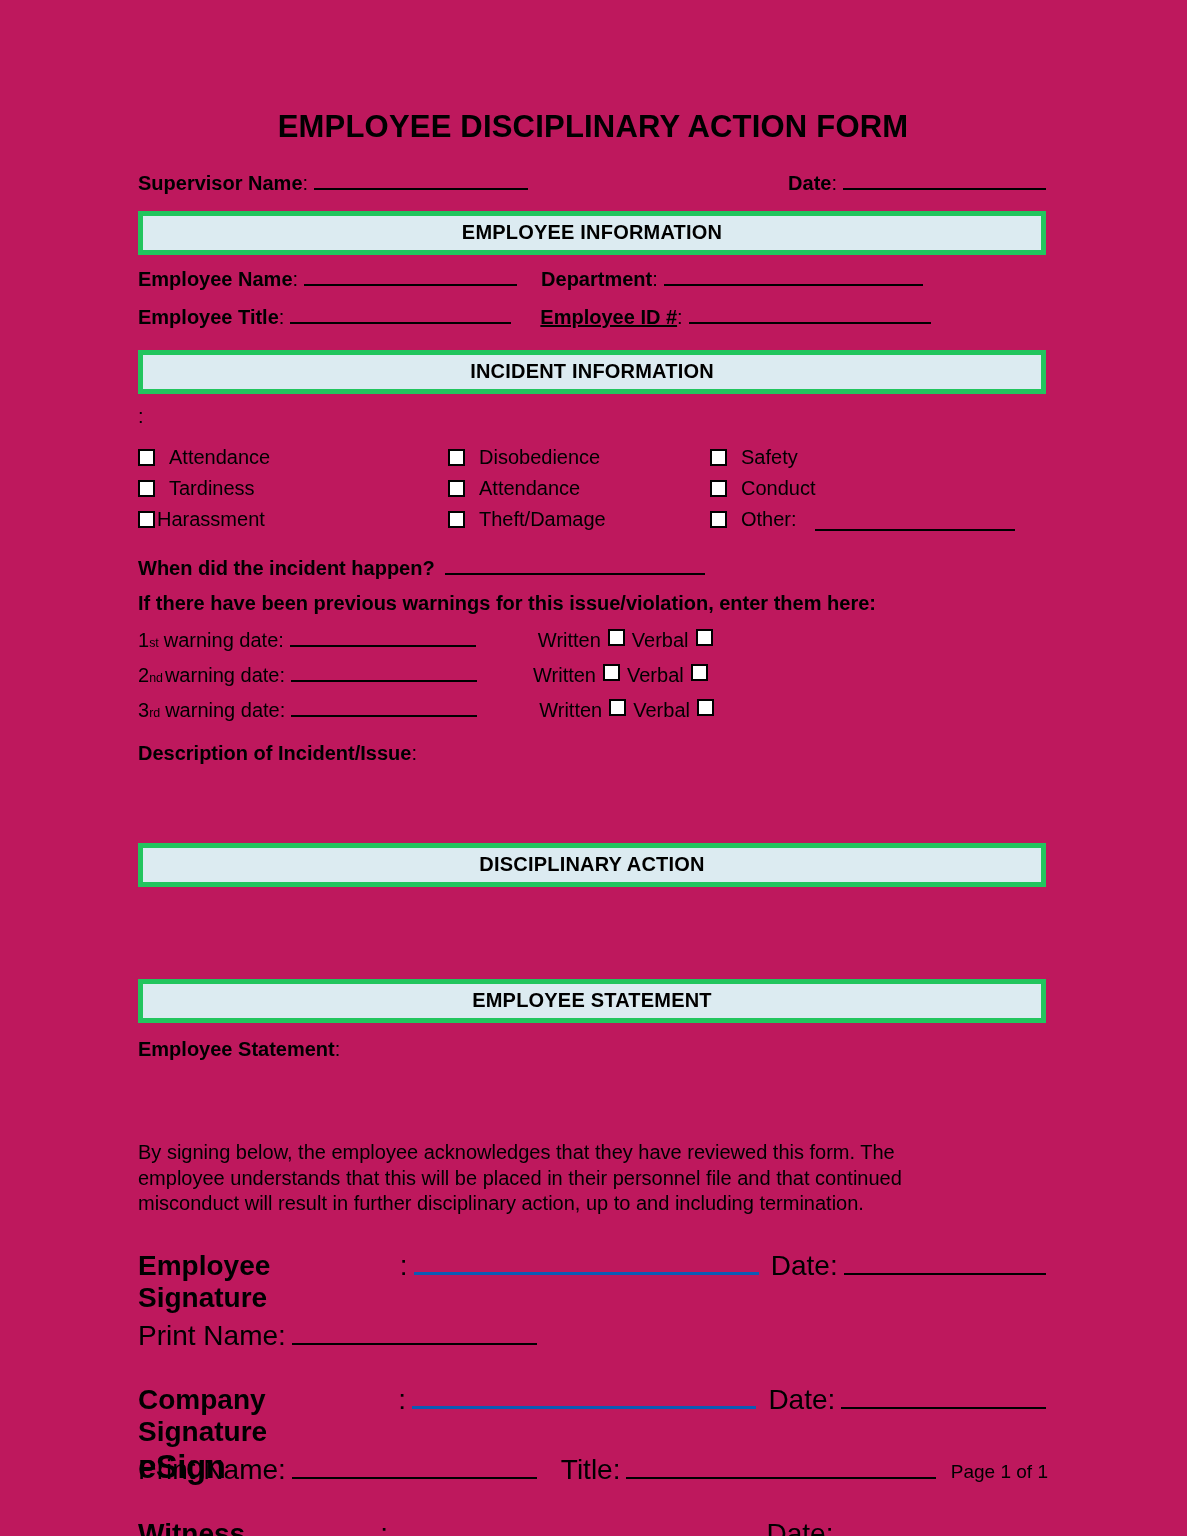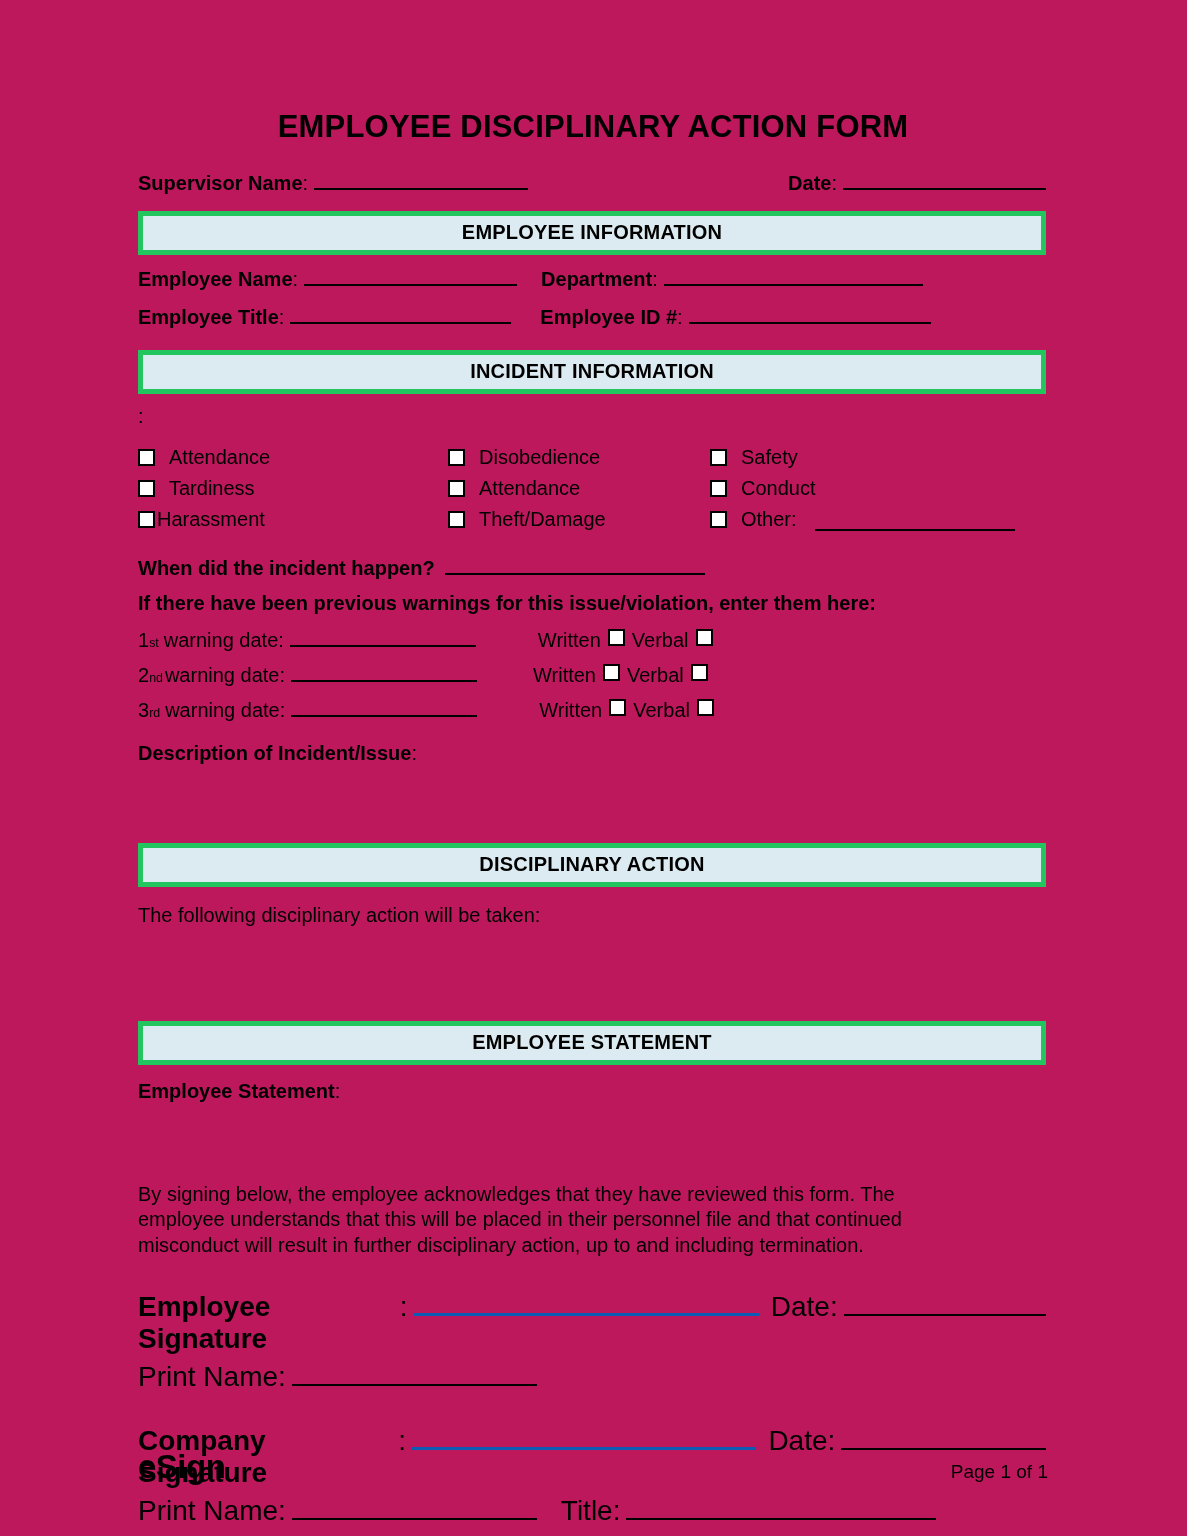--- a/index.html
+++ b/index.html
@@ -191,21 +191,21 @@
       <span class="blank" style="width:213px;"></span>
       <span class="b" style="margin-left:22px;">Department</span>
         <span class="n">:</span>
       <span class="blank" style="width:259px;"></span>
     </div>
 
     <div class="row" style="margin-top:11px;">
       <span class="b">Employee Title</span>
         <span class="n">:</span>
       <span class="blank" style="width:221px;"></span>
-      <span class="b" style="margin-left:27px;">Employee ID #</span>
+      <span class="b" style="margin-left:27px;text-decoration:underline;">Employee ID #</span>
         <span class="n">:</span>
       <span class="blank" style="width:242px;"></span>
     </div>
 
     <div class="sect-bar" style="margin-top:21px;">INCIDENT INFORMATION</div>
 
     <div class="row" style="margin-top:11px;">
         <span class="n">:</span>
     </div>
 
@@ -304,21 +304,20 @@
     </div>
 
     <div class="row" style="margin-top:20px;">
       <span class="b">Description of Incident/Issue</span>
         <span class="n">:</span>
     </div>
     <div style="height:78px;"></div>
 
     <div class="sect-bar">DISCIPLINARY ACTION</div>
 
-    <div class="para" style="margin-top:16px;">The following disciplinary action will be taken:</div>
     <div style="height:92px;"></div>
 
     <div class="sect-bar">EMPLOYEE STATEMENT</div>
 
     <div class="row" style="margin-top:15px;">
       <span class="b">Employee Statement</span>
         <span class="n">:</span>
     </div>
     <div style="height:79px;"></div>
 

